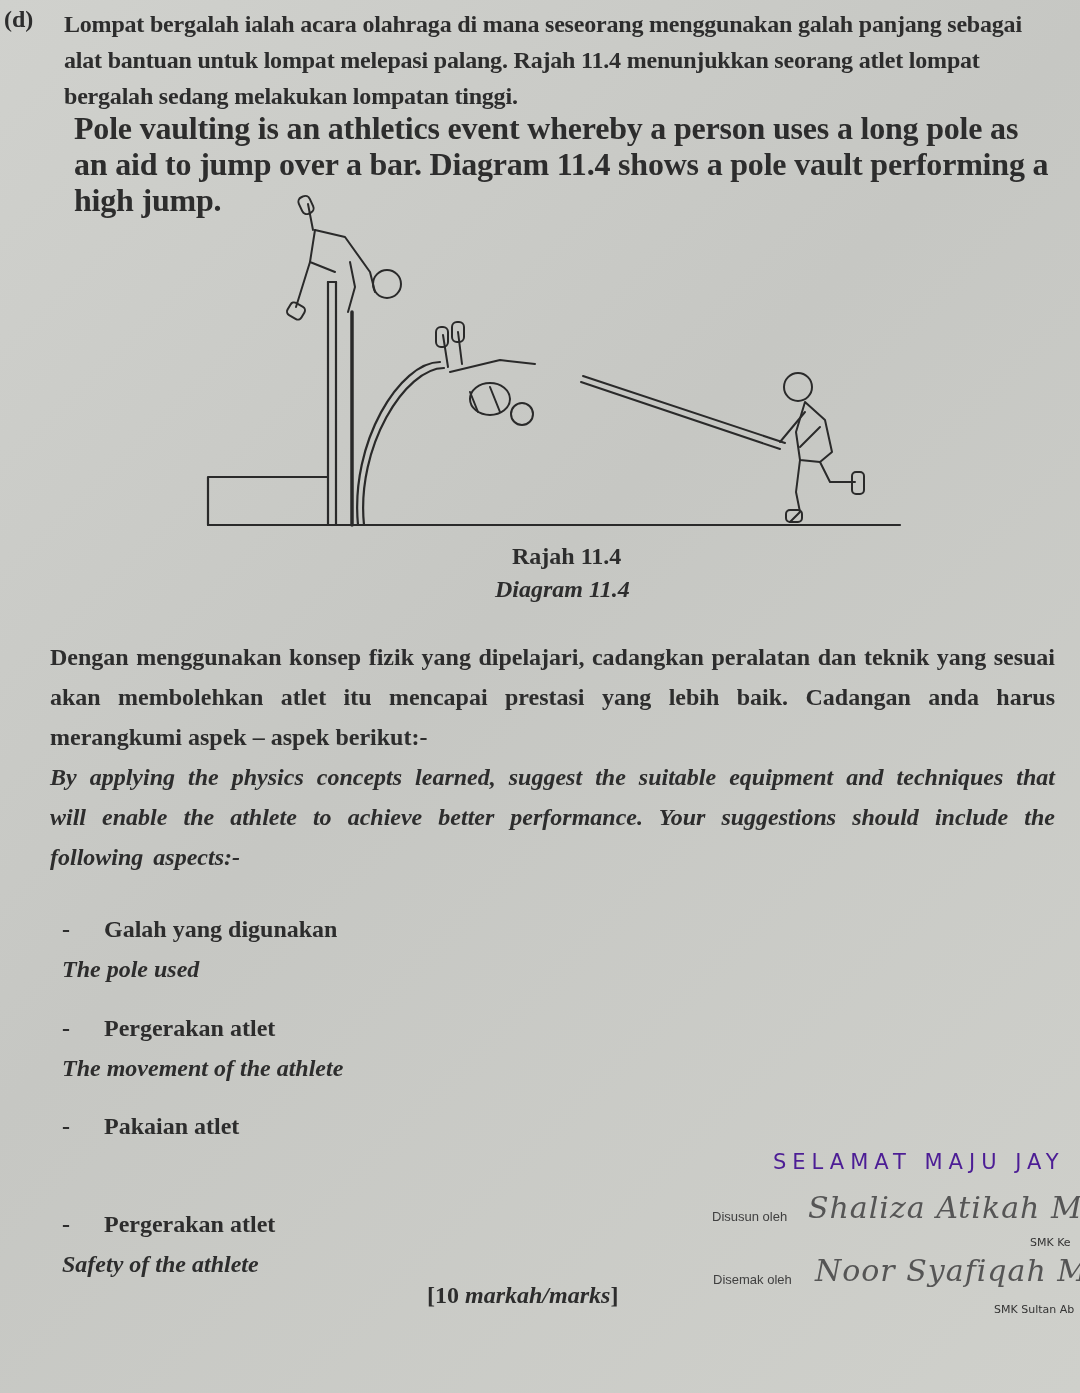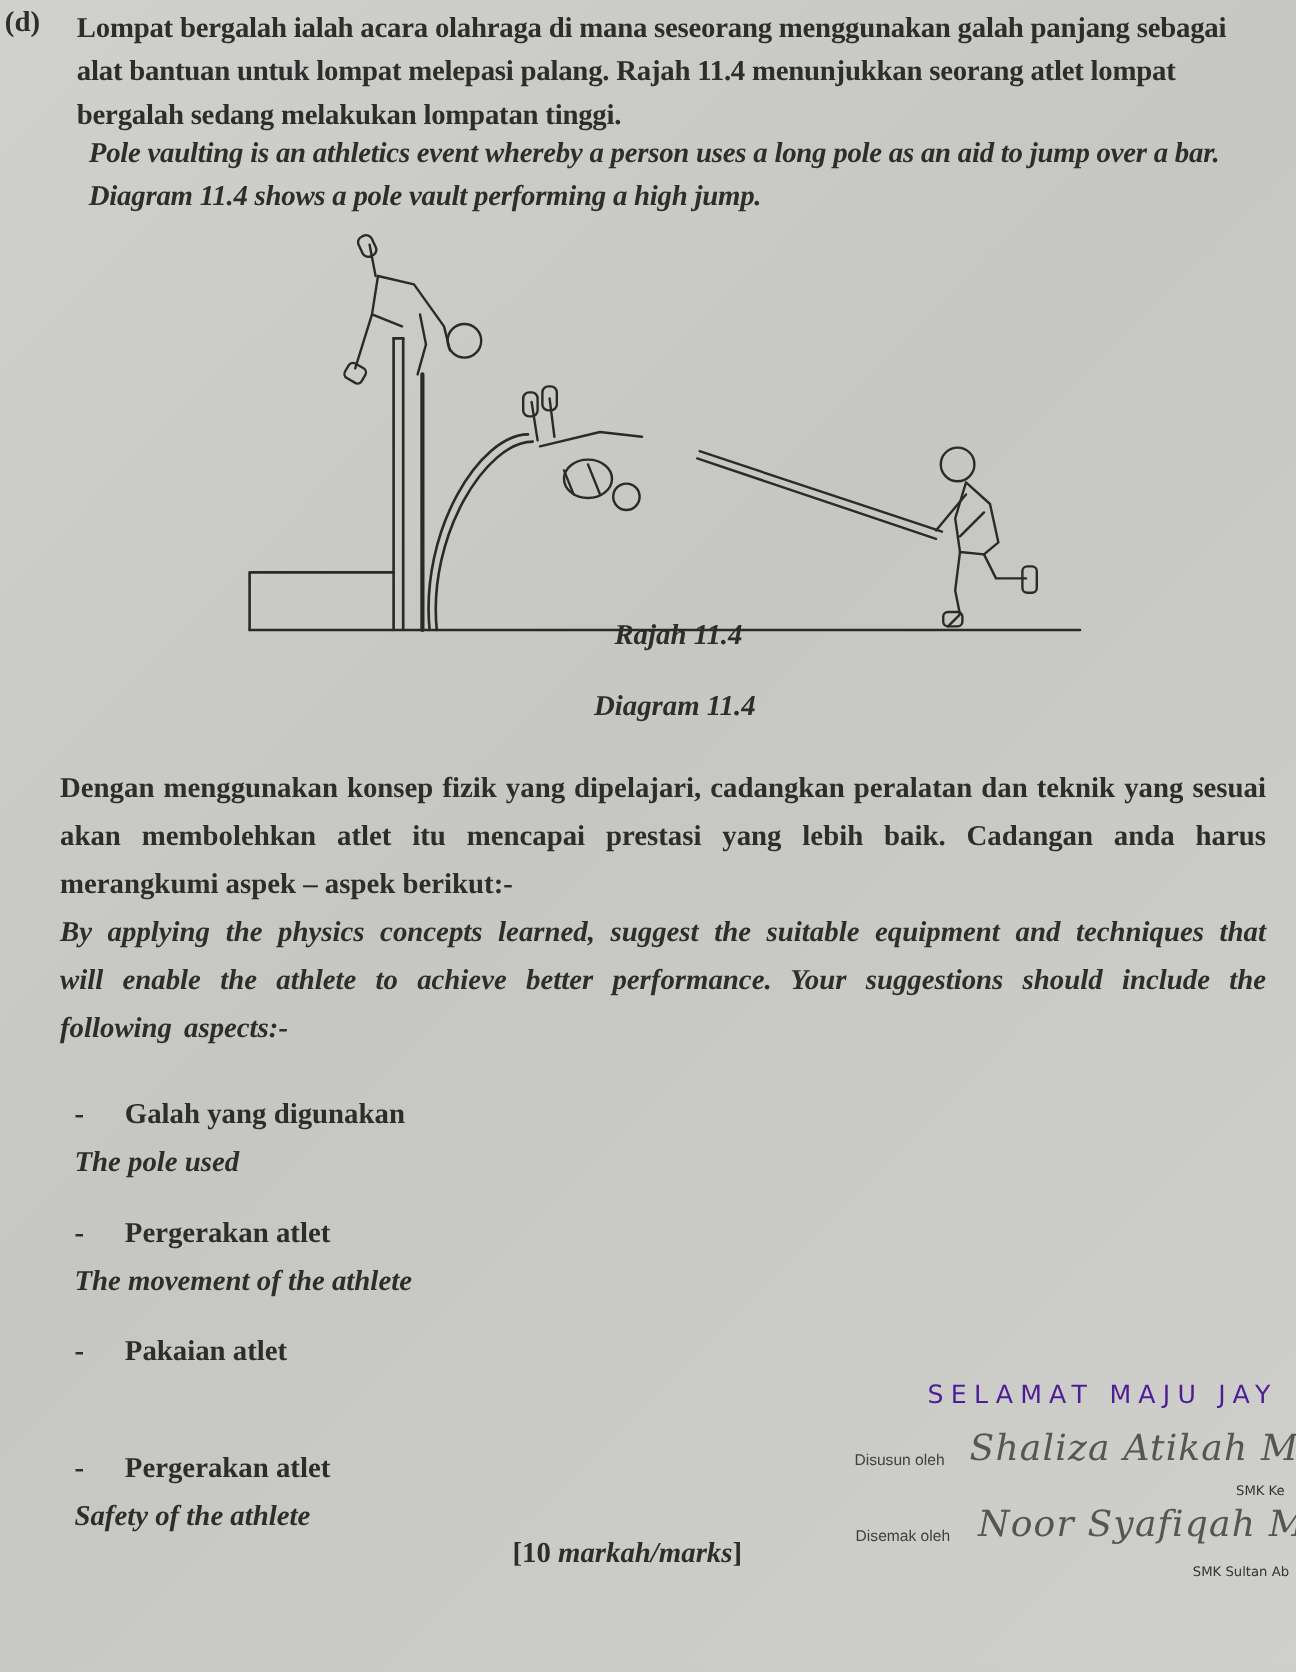--- a/index.html
+++ b/index.html
@@ -7,23 +7,23 @@
     width: 1080px; height: 1393px; overflow: hidden;
     background: #c9cac6;
     background-image: linear-gradient(135deg, #d0d1cd 0%, #c6c7c3 45%, #cfd0cb 100%);
     font-family: "Liberation Serif", serif;
     color: #2d2d2d;
     position: relative;
   }
   .abs { position: absolute; }
   .q-label { left: 4px; top: 6px; font-size: 24px; font-weight: bold; }
   .intro-ms { left: 64px; top: 6px; width: 980px; font-size: 24px; font-weight: bold; line-height: 36px; letter-spacing: -0.2px; }
-  .intro-en { left: 74px; top: 110px; width: 980px; font-size: 24px; font-style: italic; font-weight: bold; line-height: 36px; letter-spacing: -0.2px; }
+  .intro-en { left: 74px; top: 110px; width: 980px; font-size: 32px; font-weight: bold; line-height: 36px; letter-spacing: -0.2px; }
   .diagram { left: 200px; top: 192px; width: 705px; height: 345px; }
-  .caption-ms { left: 512px; top: 517px; font-size: 24px; font-weight: bold; font-style: italic; }
+  .caption-ms { left: 512px; top: 543px; font-size: 24px; font-weight: bold; }
   .caption-en { left: 495px; top: 576px; font-size: 24px; font-style: italic; font-weight: bold; }
   .task-ms { left: 50px; top: 637px; width: 1005px; font-size: 24px; font-weight: bold; line-height: 40px; text-align: justify; }
   .task-en { left: 50px; top: 757px; width: 1005px; font-size: 24px; font-style: italic; font-weight: bold; line-height: 40px; text-align: justify; text-align-last: left; word-spacing: 4px; }
   .aspect { left: 62px; font-size: 24px; font-weight: bold; line-height: 40px; }
   .aspect .dash { display: inline-block; width: 42px; }
   .aspect .en { display: block; font-style: italic; }
   .marks { left: 427px; top: 1282px; font-size: 24px; font-weight: bold; }
   .marks .it { font-style: italic; }
   .greeting { left: 773px; top: 1150px; font-family: "DejaVu Sans", sans-serif; font-size: 21px; letter-spacing: 6px; color: #4c1d95; white-space: nowrap; }
   .small-label { font-family: Liberation Sans, sans-serif; font-size: 13px; color: #404040; }

